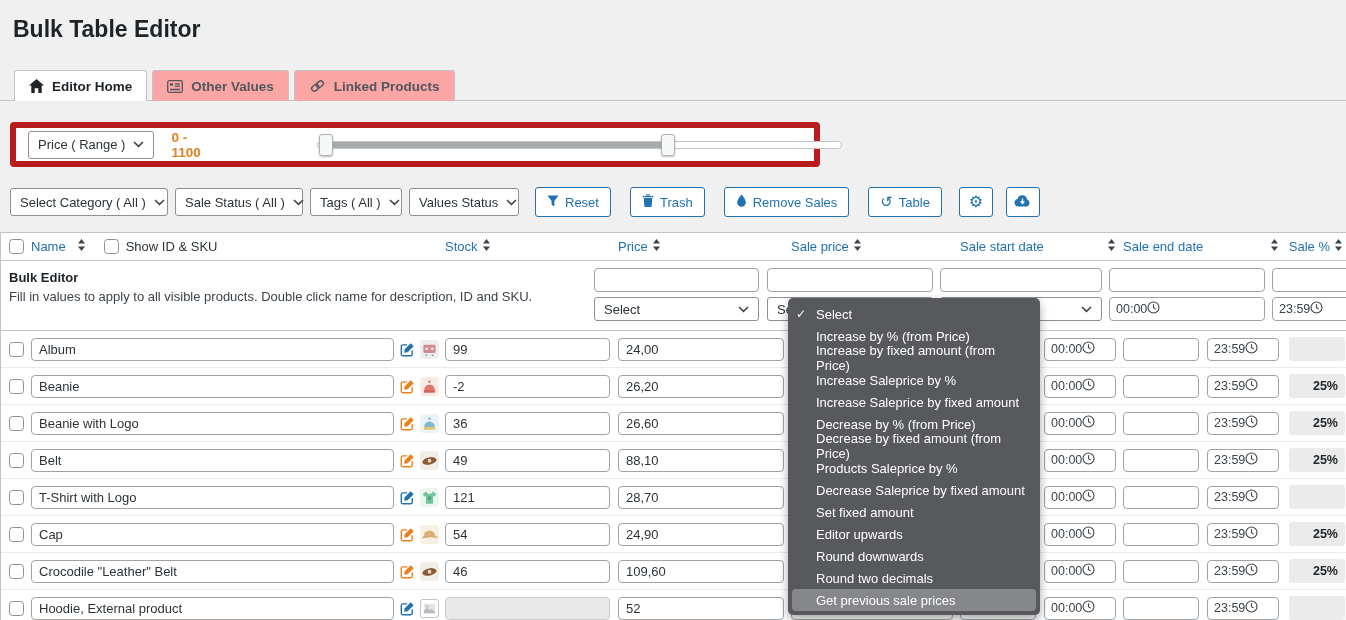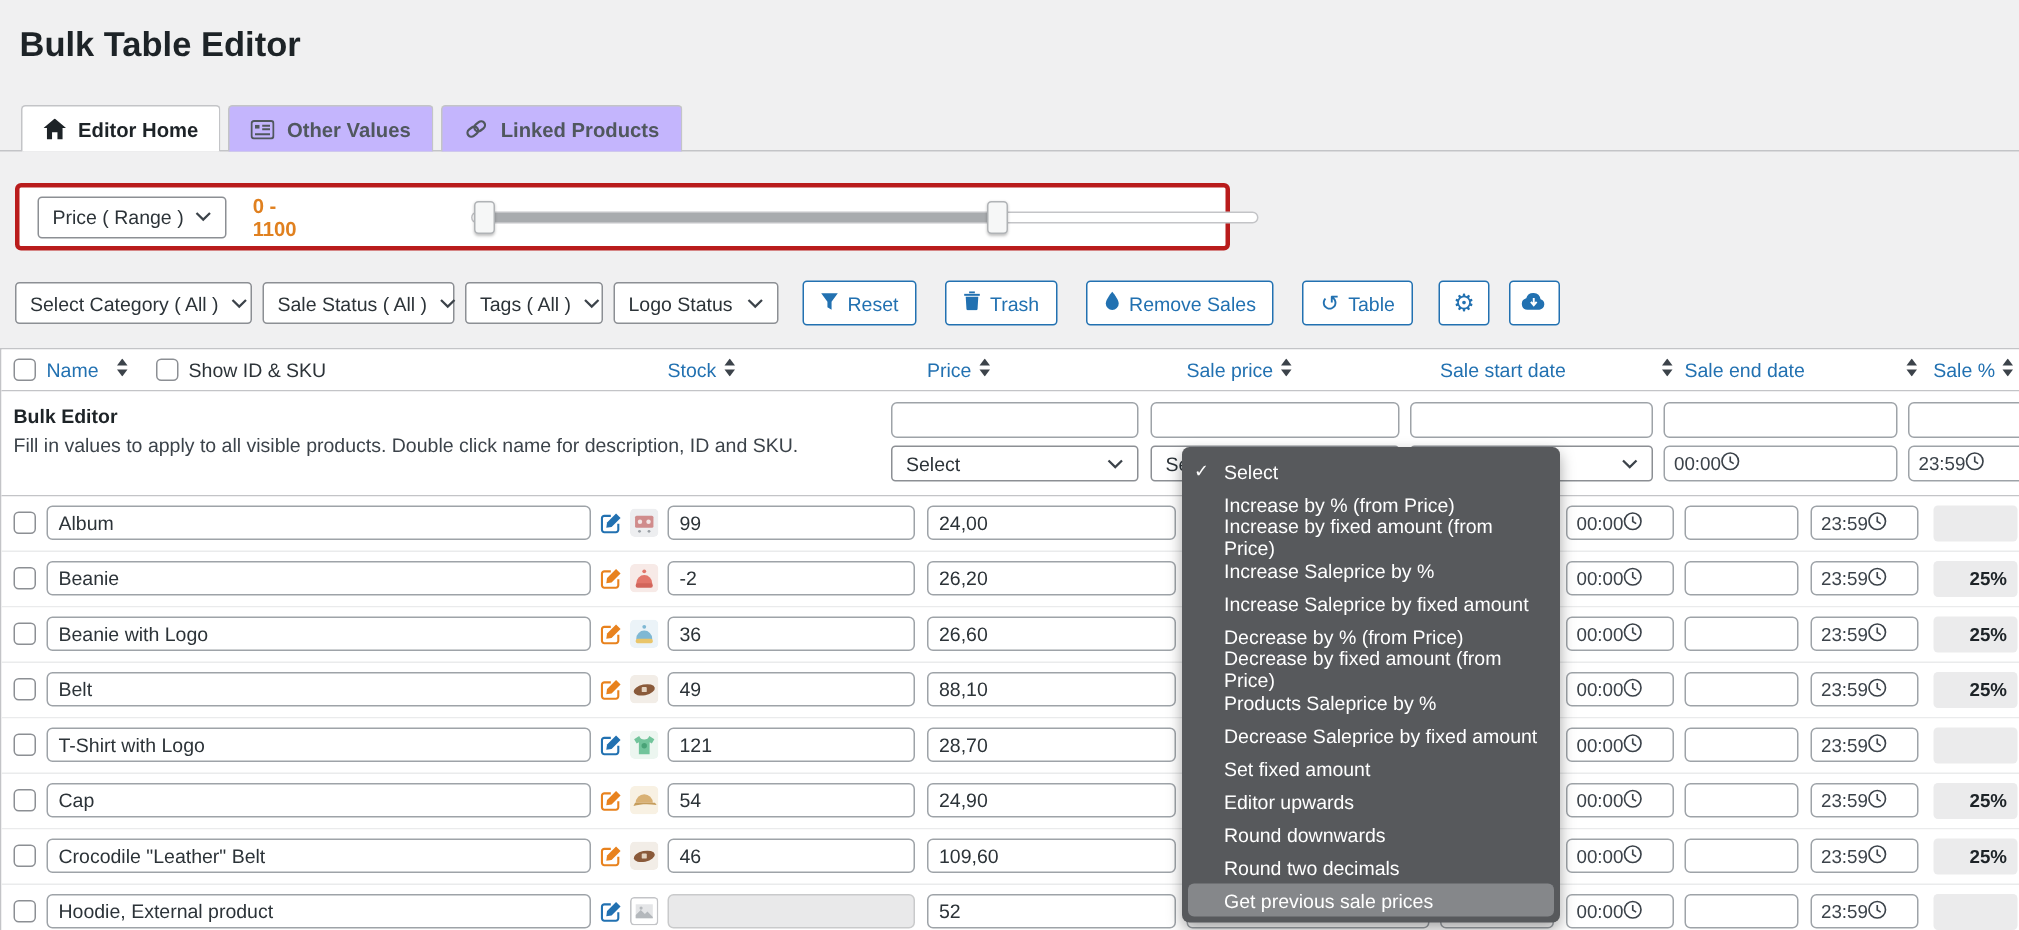--- a/index.html
+++ b/index.html
@@ -2,25 +2,25 @@
 <html><head>
 <meta charset="utf-8">
 <style>
   *{box-sizing:border-box;margin:0;padding:0}
   html,body{width:1346px;height:620px;overflow:hidden}
   body{background:#f0f0f1;font-family:"Liberation Sans","DejaVu Sans",sans-serif;font-size:13px;color:#2c3338}
   .page{position:relative;width:1346px;height:620px}
   .title{font-size:23px;font-weight:600;color:#1d2327;padding:16px 0 0 13px}
   
   .tabs{display:flex;gap:5px;padding-left:14px;margin-top:27px;border-bottom:1px solid #c3c4c7}
-  .tab{display:flex;align-items:center;gap:8px;height:31px;padding:0 14px;background:#c4b5fd;border:1px solid #c3c4c7;border-bottom:none;border-radius:3px 3px 0 0;font-weight:bold;font-size:13.5px;color:#50575e;margin-bottom:-1px;cursor:pointer}
+  .tab{display:flex;align-items:center;gap:8px;height:31px;padding:0 14px;background:#fca5a5;border:1px solid #c3c4c7;border-bottom:none;border-radius:3px 3px 0 0;font-weight:bold;font-size:13.5px;color:#50575e;margin-bottom:-1px;cursor:pointer}
   .tab.active{background:#fff;color:#1d2327}
   .ticon{display:flex;align-items:center}
   
-  .range-box{margin:21px 0 0 10px;width:810px;height:45px;background:#fff;border:3px solid #b91c1c;border-radius:4px;display:flex;align-items:center;padding:0 12px}
+  .range-box{margin:21px 0 0 10px;width:810px;height:45px;background:#fff;border:6px solid #b91c1c;border-radius:4px;display:flex;align-items:center;padding:0 12px}
   .fselect{height:28px;border:1px solid #8c8f94;border-radius:3px;background:#fff;display:flex;align-items:center;padding:0 9px;color:#2c3338;cursor:pointer;white-space:nowrap}
   .fselect .chev{margin-left:auto;padding-left:8px;display:flex;align-items:center}
   .w150{width:152px}
   .range-label{margin-left:17px;font-weight:bold;color:#e0801f;font-size:13.5px}
   .slider{position:relative;margin-left:116px;width:525px;height:8px;background:#fff;border:1px solid #c3c4c7;border-radius:5px;flex:none}
   .slider-range{position:absolute;top:0;height:100%;background:#a8abae;border-radius:5px}
   .slider-handle{position:absolute;top:50%;transform:translate(-50%,-50%);width:14px;height:22px;background:#f6f7f7;border:1px solid #b0b3b6;border-radius:3px;box-shadow:0 1px 2px rgba(0,0,0,.25)}
   
   .filter-bar{margin:20px 0 0 10px;display:flex;align-items:center;gap:7px}
   .w158{width:158px}.w128{width:128px}.w92{width:92px}.w110{width:110px}
@@ -45,21 +45,21 @@
   .hcenter{justify-content:space-between}
   .hright{justify-content:flex-end;padding-right:2px}
   .cb{width:15px;height:15px;border:1px solid #8c8f94;border-radius:3.5px;background:#fff;flex:none;cursor:pointer}
   
   .bulkrow{display:flex;align-items:flex-start;padding:7px 0 9px 8px;border-bottom:1px solid #c3c4c7;background:#fff}
   .bulk-title{font-weight:bold;color:#1d2327;padding-top:2px}
   .bulk-desc{color:#3c434a;line-height:1.35;width:565px;margin-top:3px}
   .bcell{display:flex;flex-direction:column;gap:5px}
   .bulkrow .inp,.bulkrow .fselect,.bulkrow .time{height:24px;width:100%}
   
-  .trow{display:flex;align-items:flex-start;padding:6px 0 6px 8px;border-bottom:1px solid #eaebec;background:#fff}
+  .trow{display:flex;align-items:center;padding:6px 0 6px 8px;border-bottom:1px solid #eaebec;background:#fff}
   .inp{height:23px;border:1px solid #9ea3a8;border-radius:4px;background:#fff;font-family:inherit;font-size:13px;color:#2c3338;padding:0 7px;width:100%}
   .inp.disabled{background:#e9e9ea;border-color:#c9cacb}
   .name-inp{flex:1;margin:0 6px 0 7px}
   .edit{display:flex;align-items:center;color:#2271b1;cursor:pointer;margin-right:5px}
   .edit.orange{color:#e8821e}
   .thumb{width:19px;height:19px;flex:none;border-radius:3px;overflow:hidden;margin-right:6px}
   .trow .c-start,.trow .c-end{display:flex;align-items:center;gap:8px}
   .dateinp{width:76px;flex:none}
   .time{display:flex;align-items:center;height:23px;border:1px solid #9ea3a8;border-radius:4px;background:#fff;padding:0 6px;width:72px;flex:none}
   .time .tv{font-size:12.5px;color:#3c434a}
@@ -146,21 +146,21 @@
     </div>
     <div class="fselect w92">
       <span>Tags ( All )</span>
       <span class="chev">
           <svg width="11" height="7" viewBox="0 0 11 7" fill="none" stroke="#3c434a" stroke-width="1.5">
             <path d="M1 1l4.5 4.4L10 1"></path>
           </svg>
         </span>
     </div>
     <div class="fselect w110">
-      <span>Logo Status</span>
+      <span>Values Status</span>
       <span class="chev">
           <svg width="11" height="7" viewBox="0 0 11 7" fill="none" stroke="#3c434a" stroke-width="1.5">
             <path d="M1 1l4.5 4.4L10 1"></path>
           </svg>
         </span>
     </div>
     <button class="btn ml9">
       <span><svg width="12" height="12" viewBox="0 0 13 13" fill="#2271b1">
             <path d="M0.5 0.5h12L8 6.6v5.9L5 10.6V6.6z"></path>
           </svg></span>

